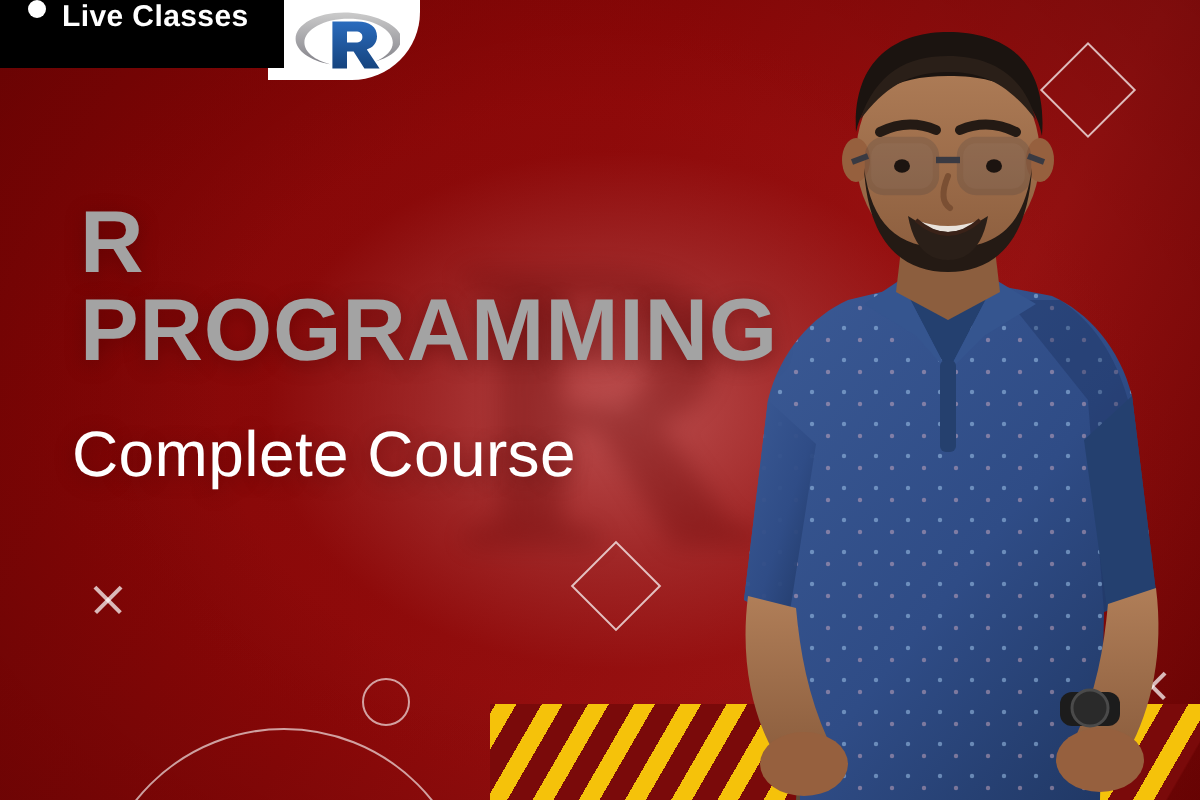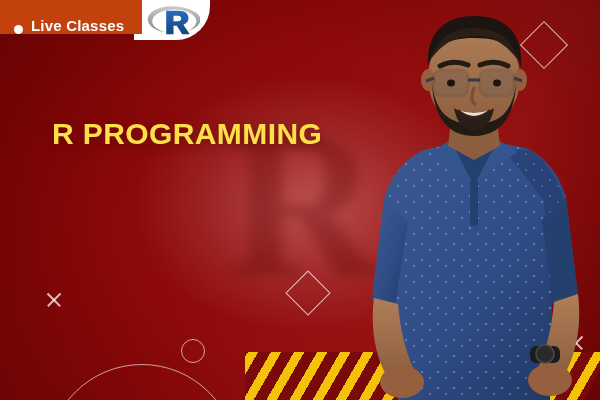--- a/index.html
+++ b/index.html
@@ -56,23 +56,23 @@
     letter-spacing: -6px;
   }
 
   
   .badge {
     position: absolute;
     left: 0;
     top: 0;
     height: 34px;
     padding: 0 18px 0 14px;
-    background: #c2410c;
+    background: #000000;
     display: flex;
-    align-items: flex-end;
+    align-items: flex-start;
     gap: 8px;
     z-index: 12;
   }
   .badge .dot {
     width: 9px;
     height: 9px;
     border-radius: 50%;
     background: #ffffff;
     flex: 0 0 auto;
   }
@@ -153,27 +153,27 @@
 
   
   .copy {
     position: absolute;
     left: 36px;
     top: 96px;
     z-index: 8;
     width: 380px;
   }
   .title {
-    color: #fde047;
-    font-size: 30px;
+    color: #a3a3a3;
+    font-size: 44px;
     line-height: 44px;
     font-weight: bold;
     letter-spacing: 0.4px;
     text-transform: uppercase;
-    margin: 16px;
+    margin: 4px;
     text-shadow: 0 2px 10px rgba(70,0,0,0.45);
   }
   .subtitle {
     color: #ffffff;
     font-size: 32px;
     line-height: 38px;
     font-weight: normal;
     margin: 20px 0 0 0;
     letter-spacing: 0.2px;
     text-shadow: 0 2px 10px rgba(70,0,0,0.45);
@@ -235,20 +235,21 @@
       <path d="M22.2 7.8h12.6c6.1 0 9.7 2.8 9.7 7.3 0 3.3-1.9 5.6-5.1 6.6
                l6.4 9.6h-7.6l-5.4-8.6h-3.3v8.6h-7.3V7.8z
                m7.3 4.9v5.6h4.3c2.2 0 3.4-1 3.4-2.8 0-1.9-1.2-2.8-3.4-2.8h-4.3z" fill="url(#rGrad)"></path>
     </svg>
   </div>
 
   <div class="copy">
     <div class="title">
       <span>R PROGRAMMING</span><br>
     </div>
+    <div class="subtitle">Complete Course</div>
   </div>
 
   <div class="person">
     <svg width="240" height="400" viewBox="0 0 240 400">
       <defs>
         <linearGradient id="shirtG" x1="0" y1="0" x2="1" y2="1">
           <stop offset="0%" stop-color="#3B5A95"></stop>
           <stop offset="55%" stop-color="#2F4C86"></stop>
           <stop offset="100%" stop-color="#1E3560"></stop>
         </linearGradient>

